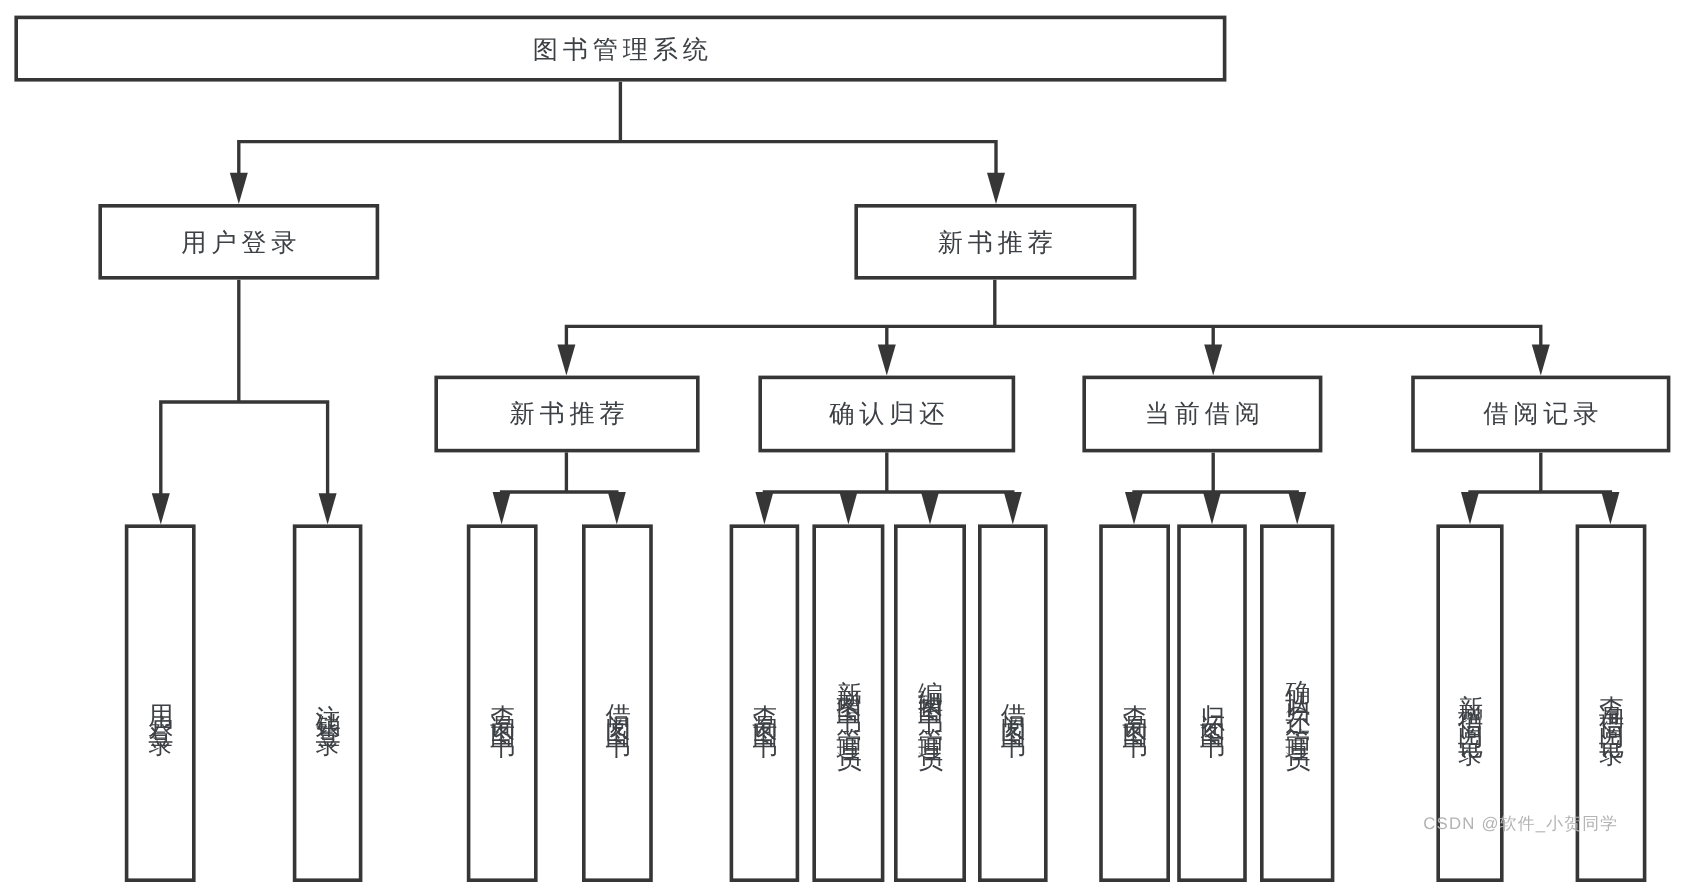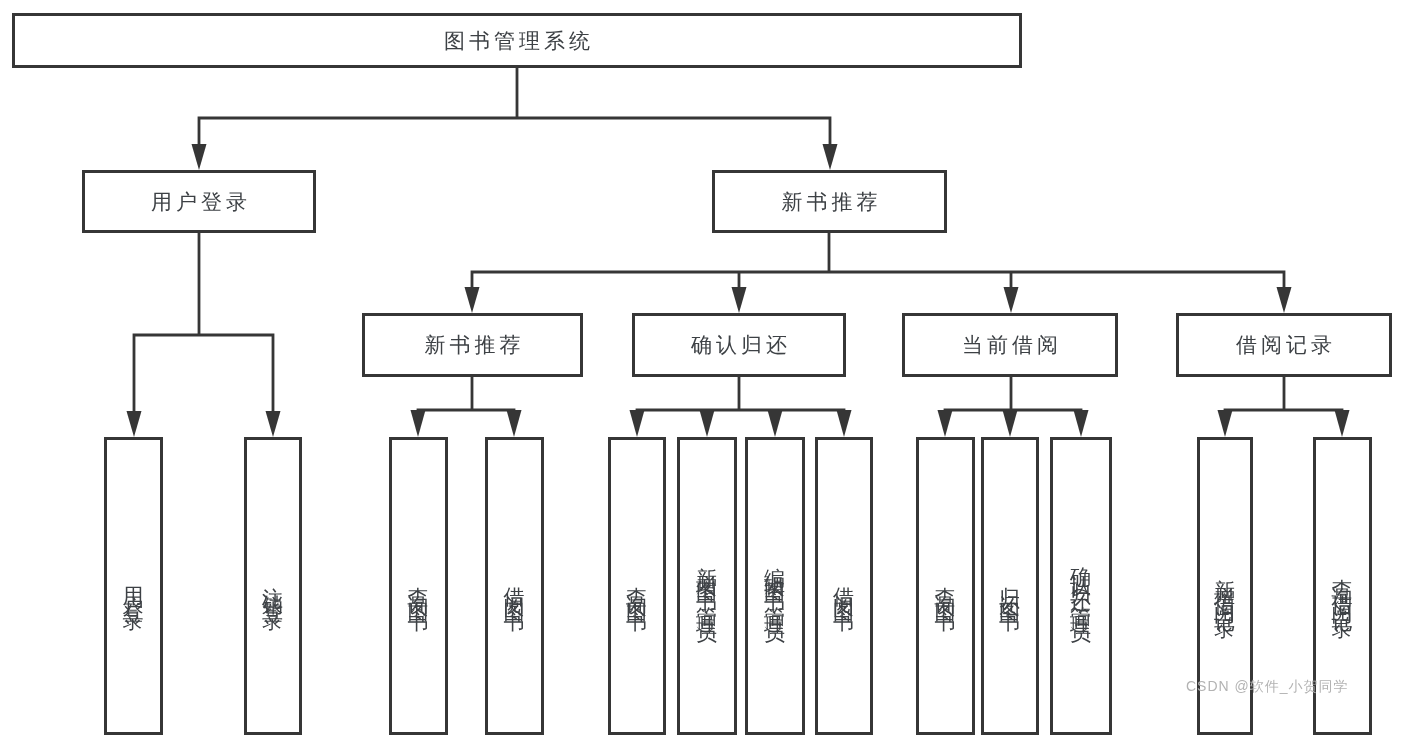--- a/index.html
+++ b/index.html
@@ -135,21 +135,21 @@
     </g>
   </svg>
 
   <div class="box h-box" style="left:12px; top:13px; width:1010px; height:55px;">图书管理系统</div>
 
   <div class="box h-box" style="left:82px; top:170px; width:234px; height:63px;">用户登录</div>
   <div class="box h-box" style="left:712px; top:170px; width:235px; height:63px;">新书推荐</div>
 
   <div class="box h-box" style="left:362px; top:313px; width:221px; height:64px;">新书推荐</div>
   <div class="box h-box" style="left:632px; top:313px; width:214px; height:64px;">确认归还</div>
-  <div class="box h-box" style="left:902px; top:313px; width:216px; height:64px;">当前借阅</div>
+  <div class="box h-box" style="left:902px; top:313px; width:200px; height:64px;">当前借阅</div>
   <div class="box h-box" style="left:1176px; top:313px; width:216px; height:64px;">借阅记录</div>
 
   <div class="box v-box" style="left:104px; top:437px; width:59px; height:298px;">
     <span>用户登录</span>
   </div>
   <div class="box v-box" style="left:244px; top:437px; width:58px; height:298px;">
     <span>注销登录</span>
   </div>
   <div class="box v-box" style="left:389px; top:437px; width:59px; height:298px;">
     <span>查询图书</span>

